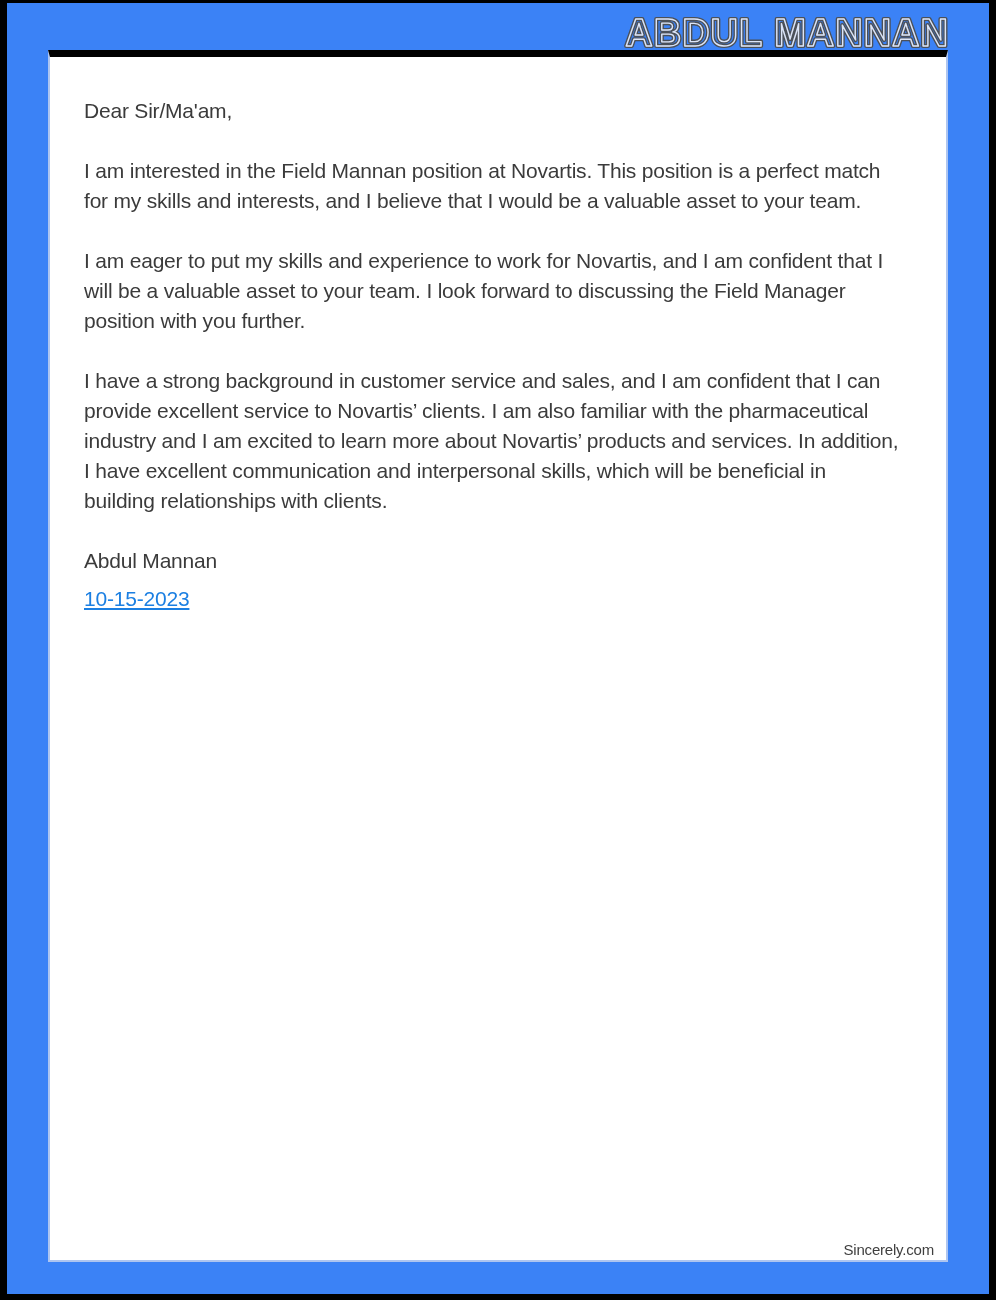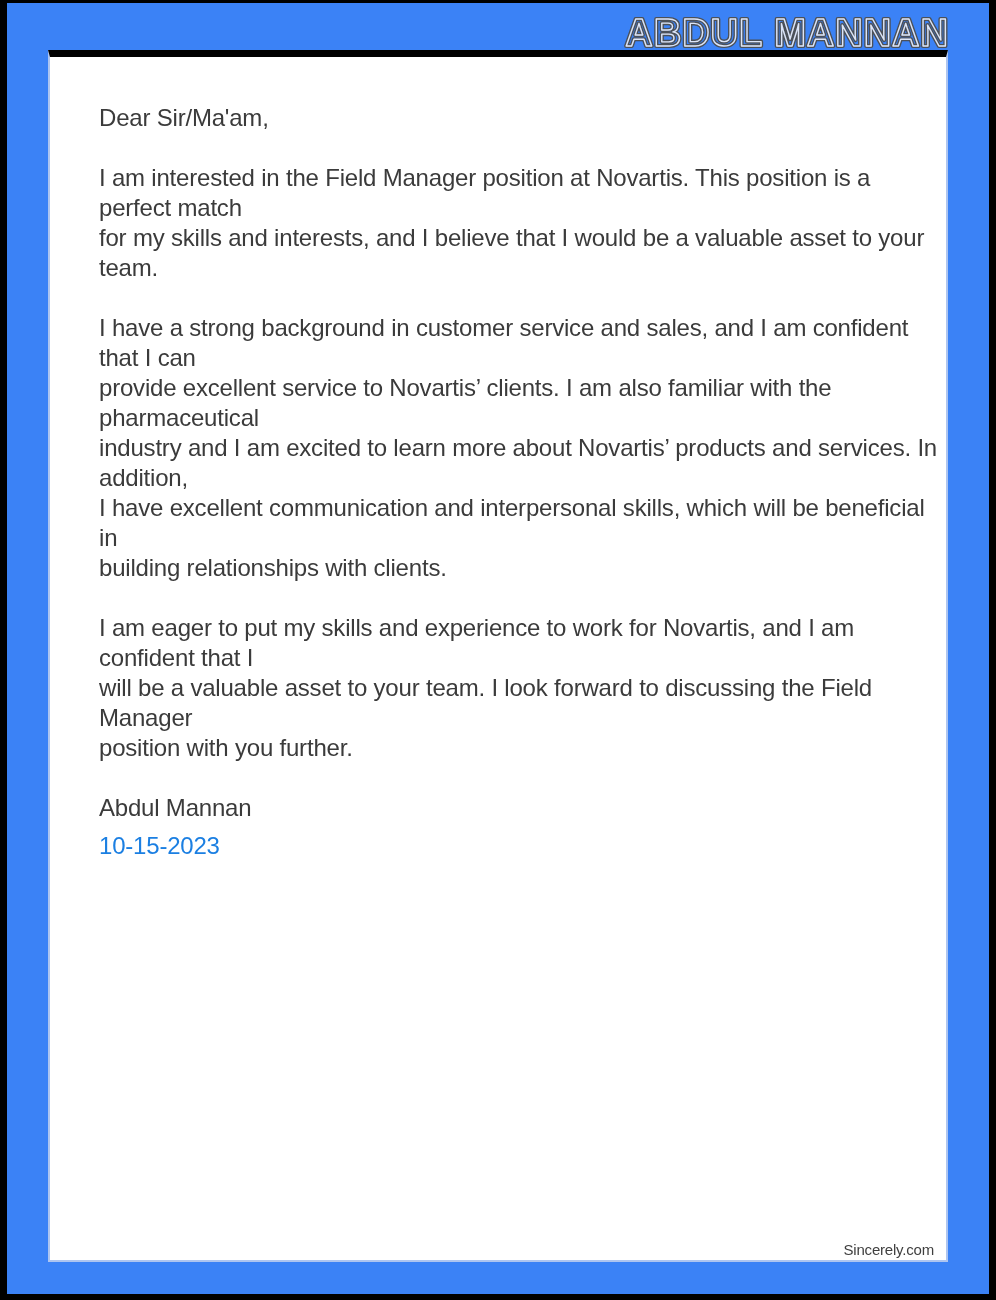--- a/index.html
+++ b/index.html
@@ -50,33 +50,32 @@
     top: 47px;
     bottom: 32px;
     background: #ffffff;
     border-top: 7px solid #000000;
     border-left: 2px solid #aec5f0;
     border-right: 2px solid #aec5f0;
     border-bottom: 2px solid #aec5f0;
   }
   .letter-content {
     position: absolute;
-    left: 49px;
+    left: 34px;
     top: 39px;
     width: 846px;
     color: #3b3b3b;
-    font-size: 24px;
+    font-size: 21px;
     line-height: 30px;
     letter-spacing: -0.2px;
-    margin-top: 7px;
   }
   .letter-content p { margin: 0 0 30px 0; }
   .para { white-space: pre-line; }
   .signature { margin-bottom: 8px !important; }
-  .date { color: #1b7fe2; }
+  .date { color: #1b7fe2; text-decoration: underline; }
   .footer-brand {
     position: absolute;
     right: 12px;
     bottom: 2px;
     font-size: 15px;
     color: #3f3f3f;
     letter-spacing: -0.2px;
   }
 </style>
 </head>
@@ -88,32 +87,32 @@
     <svg class="header-svg" width="460" height="52" viewBox="0 0 460 52">
       <text class="t-outer" x="458" y="41" text-anchor="end">ABDUL MANNAN</text>
       <text class="t-inner" x="458" y="41" text-anchor="end">ABDUL MANNAN</text>
     </svg>
 
     <div class="letter-box">
       <div class="letter-content">
 
         <p class="line greeting">Dear Sir/Ma'am,</p>
 
-        <p class="para">I am interested in the Field Manager position at Novartis. This position is a perfect match
+        <p class="para">I am interested in the Field Mannan position at Novartis. This position is a perfect match
 for my skills and interests, and I believe that I would be a valuable asset to your team.</p>
+
+        <p class="para">I am eager to put my skills and experience to work for Novartis, and I am confident that I
+will be a valuable asset to your team. I look forward to discussing the Field Manager
+position with you further.</p>
 
         <p class="para">I have a strong background in customer service and sales, and I am confident that I can
 provide excellent service to Novartis’ clients. I am also familiar with the pharmaceutical
 industry and I am excited to learn more about Novartis’ products and services. In addition,
 I have excellent communication and interpersonal skills, which will be beneficial in
 building relationships with clients.</p>
-
-        <p class="para">I am eager to put my skills and experience to work for Novartis, and I am confident that I
-will be a valuable asset to your team. I look forward to discussing the Field Manager
-position with you further.</p>
 
 
         <p class="line signature">Abdul Mannan</p>
 
         <p class="line date">10-15-2023</p>
 
       </div>
 
       <div class="footer-brand">Sincerely.com</div>
     </div>

